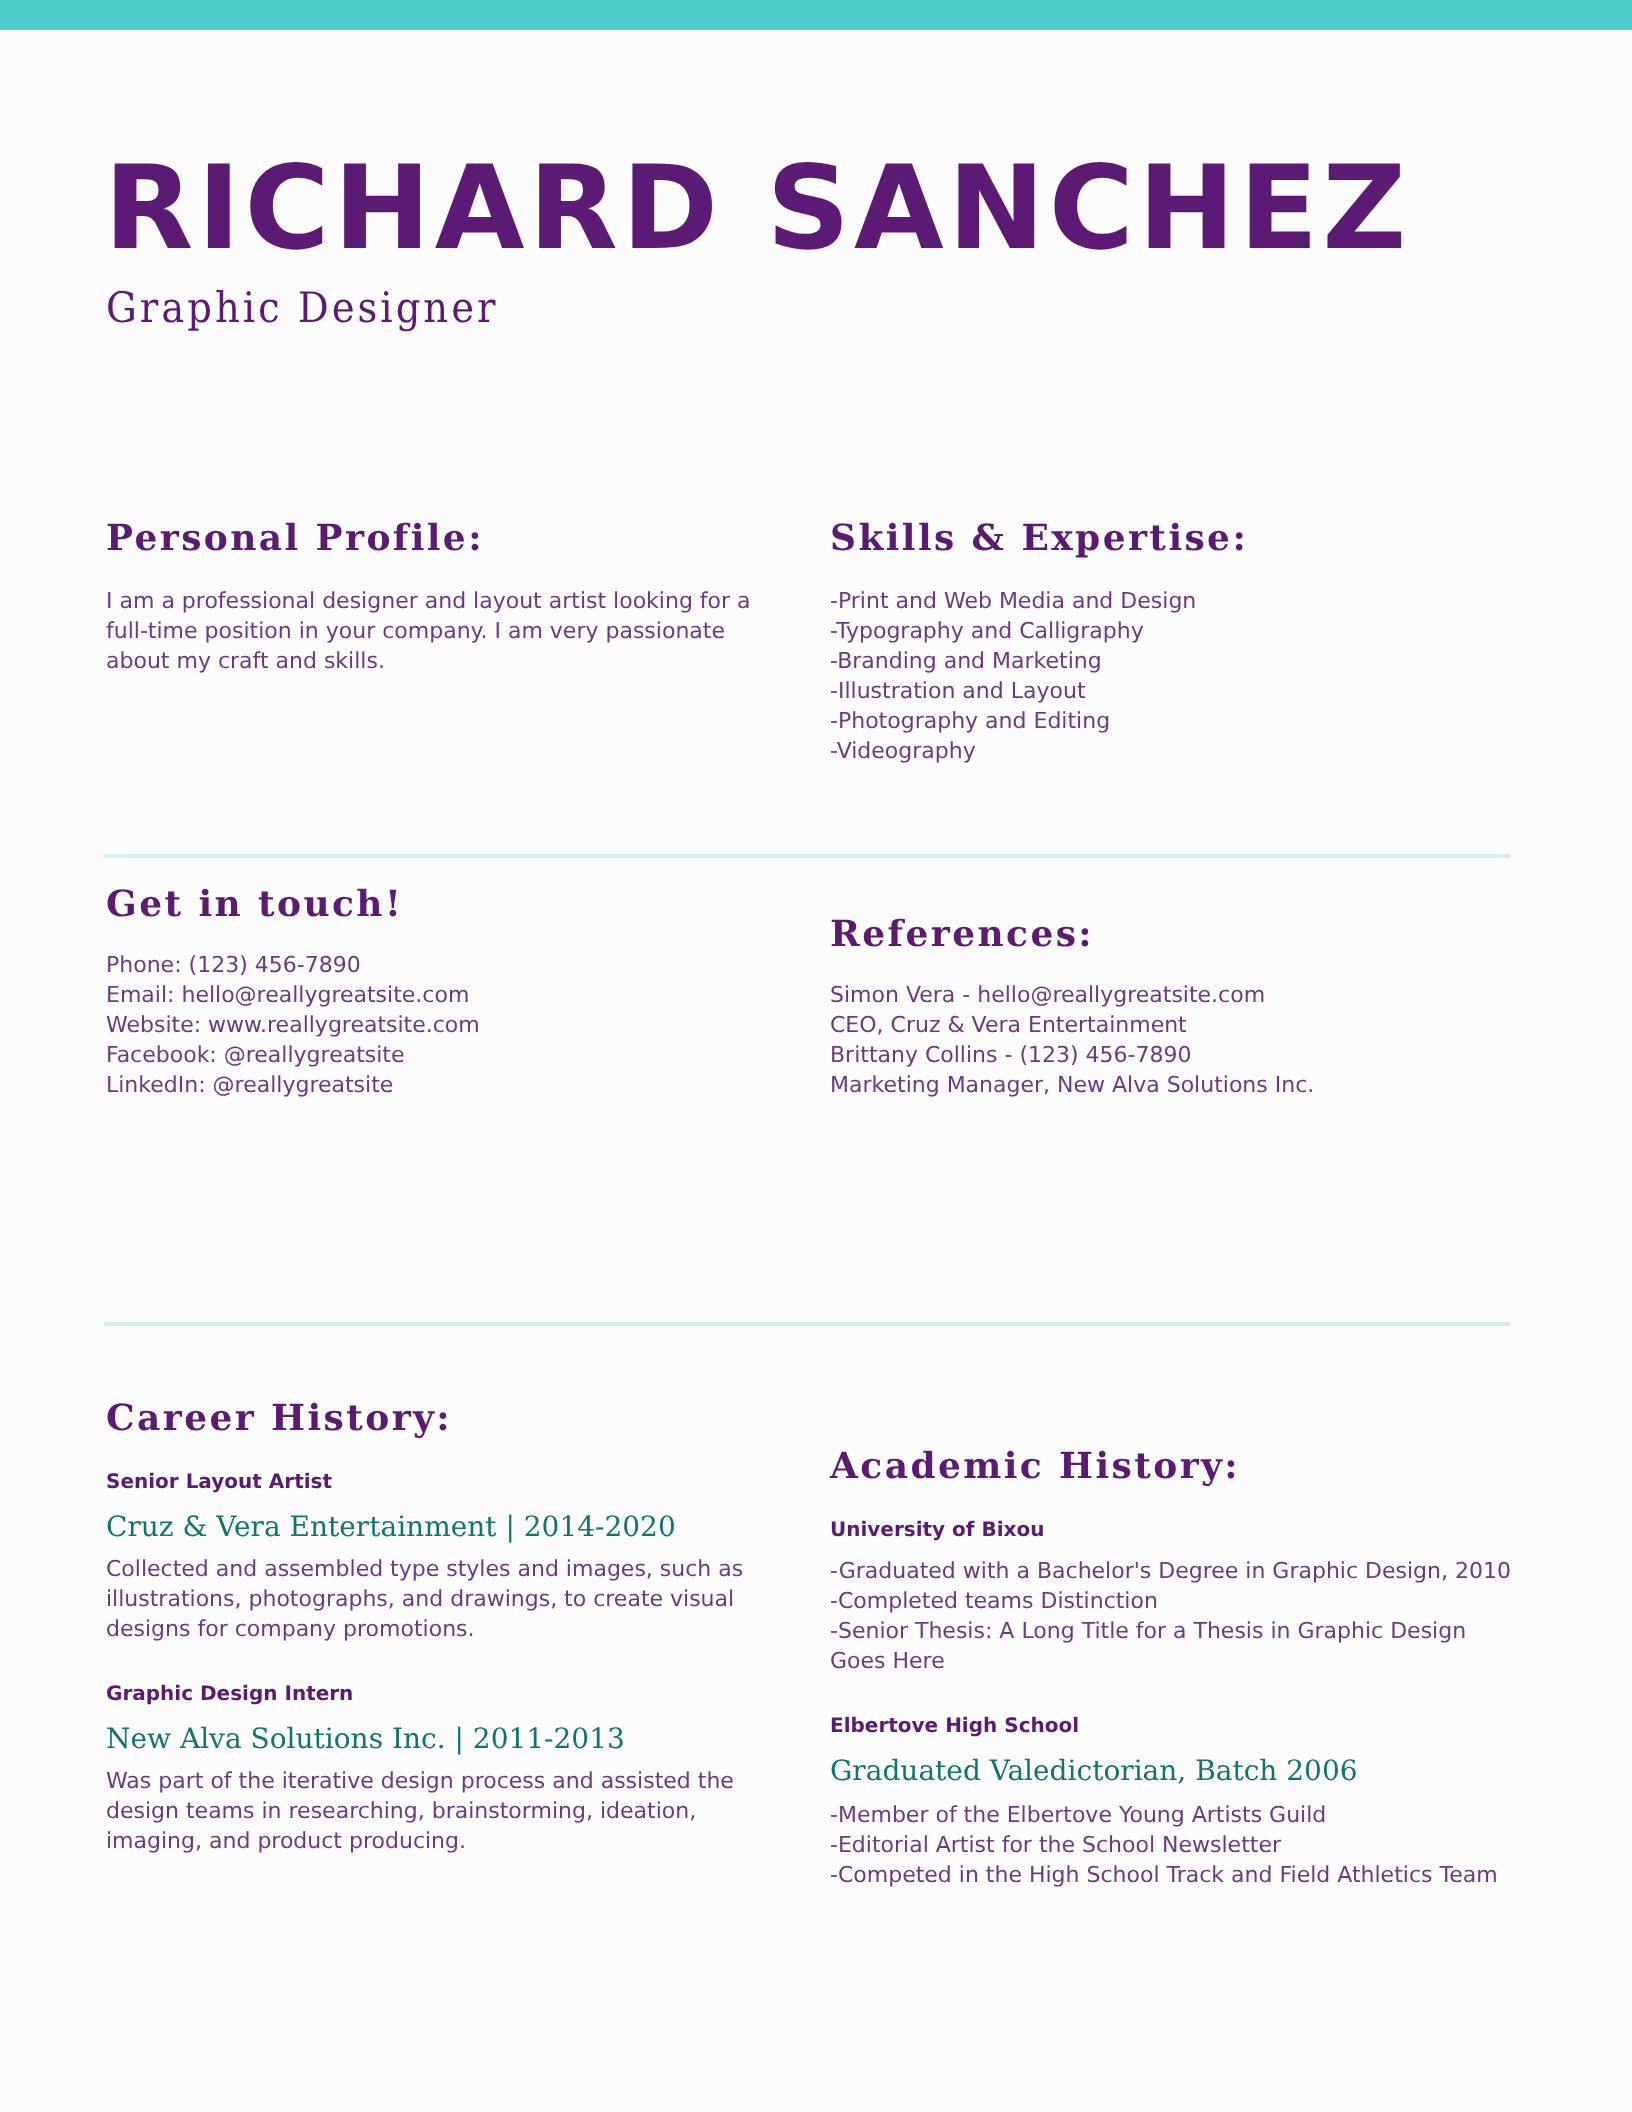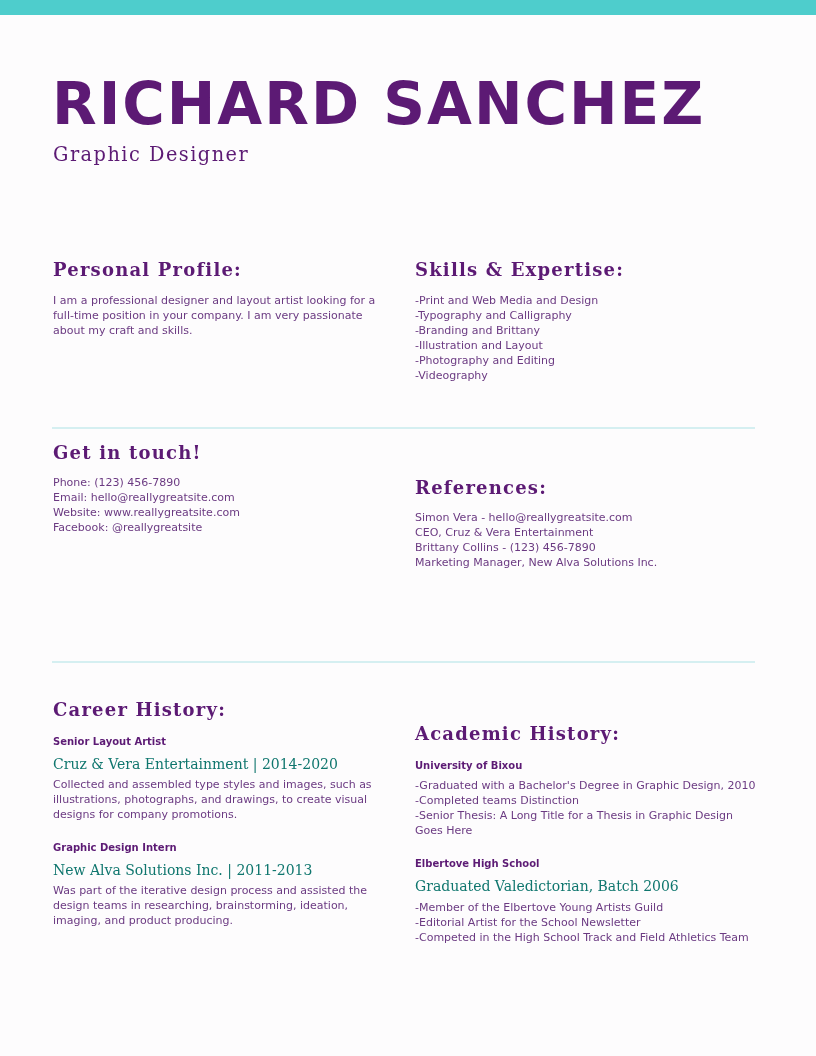--- a/index.html
+++ b/index.html
@@ -117,40 +117,41 @@
 <section class="section" style="left:53px; top:258px;">
   <h3 class="heading">Personal Profile:</h3>
   <p class="body-text" style="margin-top:11px; width:330px;">I am a professional designer and layout artist looking for a full-time position in your company. I am very passionate about my craft and skills.</p>
 </section>
 
 <section class="section" style="left:415px; top:258px;">
   <h3 class="heading">Skills &amp; Expertise:</h3>
   <ul class="list" style="margin-top:11px;">
     <li>-Print and Web Media and Design</li>
     <li>-Typography and Calligraphy</li>
-    <li>-Branding and Brittany</li>
+    <li>-Branding and Marketing</li>
     <li>-Illustration and Layout</li>
     <li>-Photography and Editing</li>
     <li>-Videography</li>
   </ul>
 </section>
 
 <div class="divider" style="top:427px;"></div>
 
 <section class="section" style="left:53px; top:441px;">
   <h3 class="heading">Get in touch!</h3>
   <ul class="list" style="margin-top:10px;">
     <li>Phone: (123) 456-7890</li>
     <li>Email: hello@reallygreatsite.com</li>
     <li>Website: www.reallygreatsite.com</li>
     <li>Facebook: @reallygreatsite</li>
+    <li>LinkedIn: @reallygreatsite</li>
   </ul>
 </section>
 
-<section class="section" style="left:415px; top:456px;margin-top:20px;">
+<section class="section" style="left:415px; top:456px;">
   <h3 class="heading">References:</h3>
   <ul class="list" style="margin-top:10px;">
     <li>Simon Vera - hello@reallygreatsite.com</li>
     <li>CEO, Cruz &amp; Vera Entertainment</li>
     <li>Brittany Collins - (123) 456-7890</li>
     <li>Marketing Manager, New Alva Solutions Inc.</li>
   </ul>
 </section>
 
 <div class="divider" style="top:661px;"></div>

